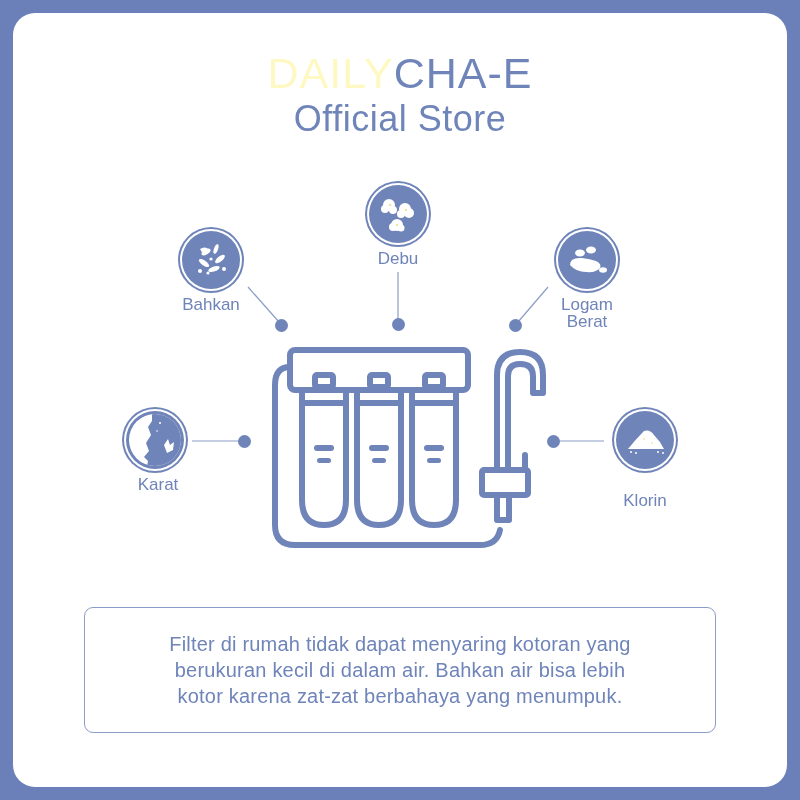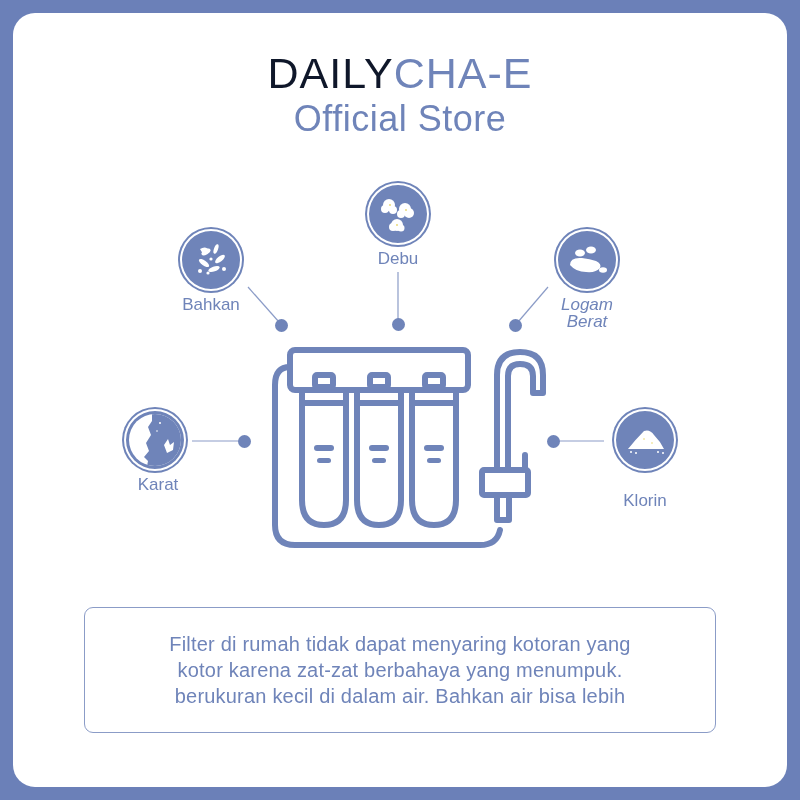--- a/index.html
+++ b/index.html
@@ -8,21 +8,21 @@
     font-family: "Liberation Sans", "DejaVu Sans", sans-serif;
   }
   .card {
     position:absolute; left:13px; top:13px; width:774px; height:774px;
     background:#ffffff; border-radius:22px;
   }
   .brand {
     position:absolute; left:0; width:800px; top:48px; text-align:center;
     font-size:43px; letter-spacing:1px; font-weight:300; line-height:50px;
   }
-  .brand .pink { color:#0f172a;margin-top:16px; }
+  .brand .pink { color:#fef9c3;margin-top:16px; }
   .brand .blue { color:#6f84b9; }
   .store {
     position:absolute; left:0; width:800px; top:99px; text-align:center;
     font-size:36px; color:#6f84b9; line-height:40px; letter-spacing:0.5px;
   }
   .icon-circle {
     position:absolute; width:62px; height:62px; border-radius:50%;
     background:#6f84b9; box-shadow: 0 0 0 2px #ffffff inset, 0 0 0 2px #6f84b9;
     display:flex; align-items:center; justify-content:center;
   }
@@ -106,21 +106,21 @@
 <div class="icon-circle" style="left:556px;top:229px;">
   <svg viewBox="0 0 62 62">
     <g fill="#fff">
       <ellipse cx="24" cy="24" rx="5" ry="3.5"></ellipse>
       <ellipse cx="35" cy="21" rx="5" ry="3.5"></ellipse>
       <path d="M14 36 q0 -8 12 -7 q8 1 14 3 q6 3 4 7 q-4 5 -14 4 q-10 0 -16 -7 z"></path>
       <ellipse cx="47" cy="41" rx="4" ry="2.8"></ellipse>
     </g>
   </svg>
 </div>
-<div class="label" style="left:537px;top:296px;font-style:italic;">
+<div class="label" style="left:537px;top:296px;">
   <span>Logam</span><br>
   <span>Berat</span>
 </div>
 <div class="dot" style="left:509px;top:319px;"></div>
 
 <div class="icon-circle" style="left:124px;top:409px;">
   <svg viewBox="0 0 62 62">
     <clipPath id="kc">
         <circle cx="31" cy="31" r="26"></circle>
       </clipPath>
@@ -182,15 +182,15 @@
     <rect x="317" y="458" width="14" height="5" rx="2.5"></rect>
     <rect x="369" y="445" width="20" height="6" rx="3"></rect>
     <rect x="372" y="458" width="14" height="5" rx="2.5"></rect>
     <rect x="424" y="445" width="20" height="6" rx="3"></rect>
     <rect x="427" y="458" width="14" height="5" rx="2.5"></rect>
   </g>
 </svg>
 
 <div class="info-box">
   <p>Filter di rumah tidak dapat menyaring kotoran yang</p>
+  <p>berukuran kecil di dalam air. Bahkan air bisa lebih</p>
   <p>kotor karena zat-zat berbahaya yang menumpuk.</p>
-  <p>berukuran kecil di dalam air. Bahkan air bisa lebih</p>
 </div>
 
 </body></html>

